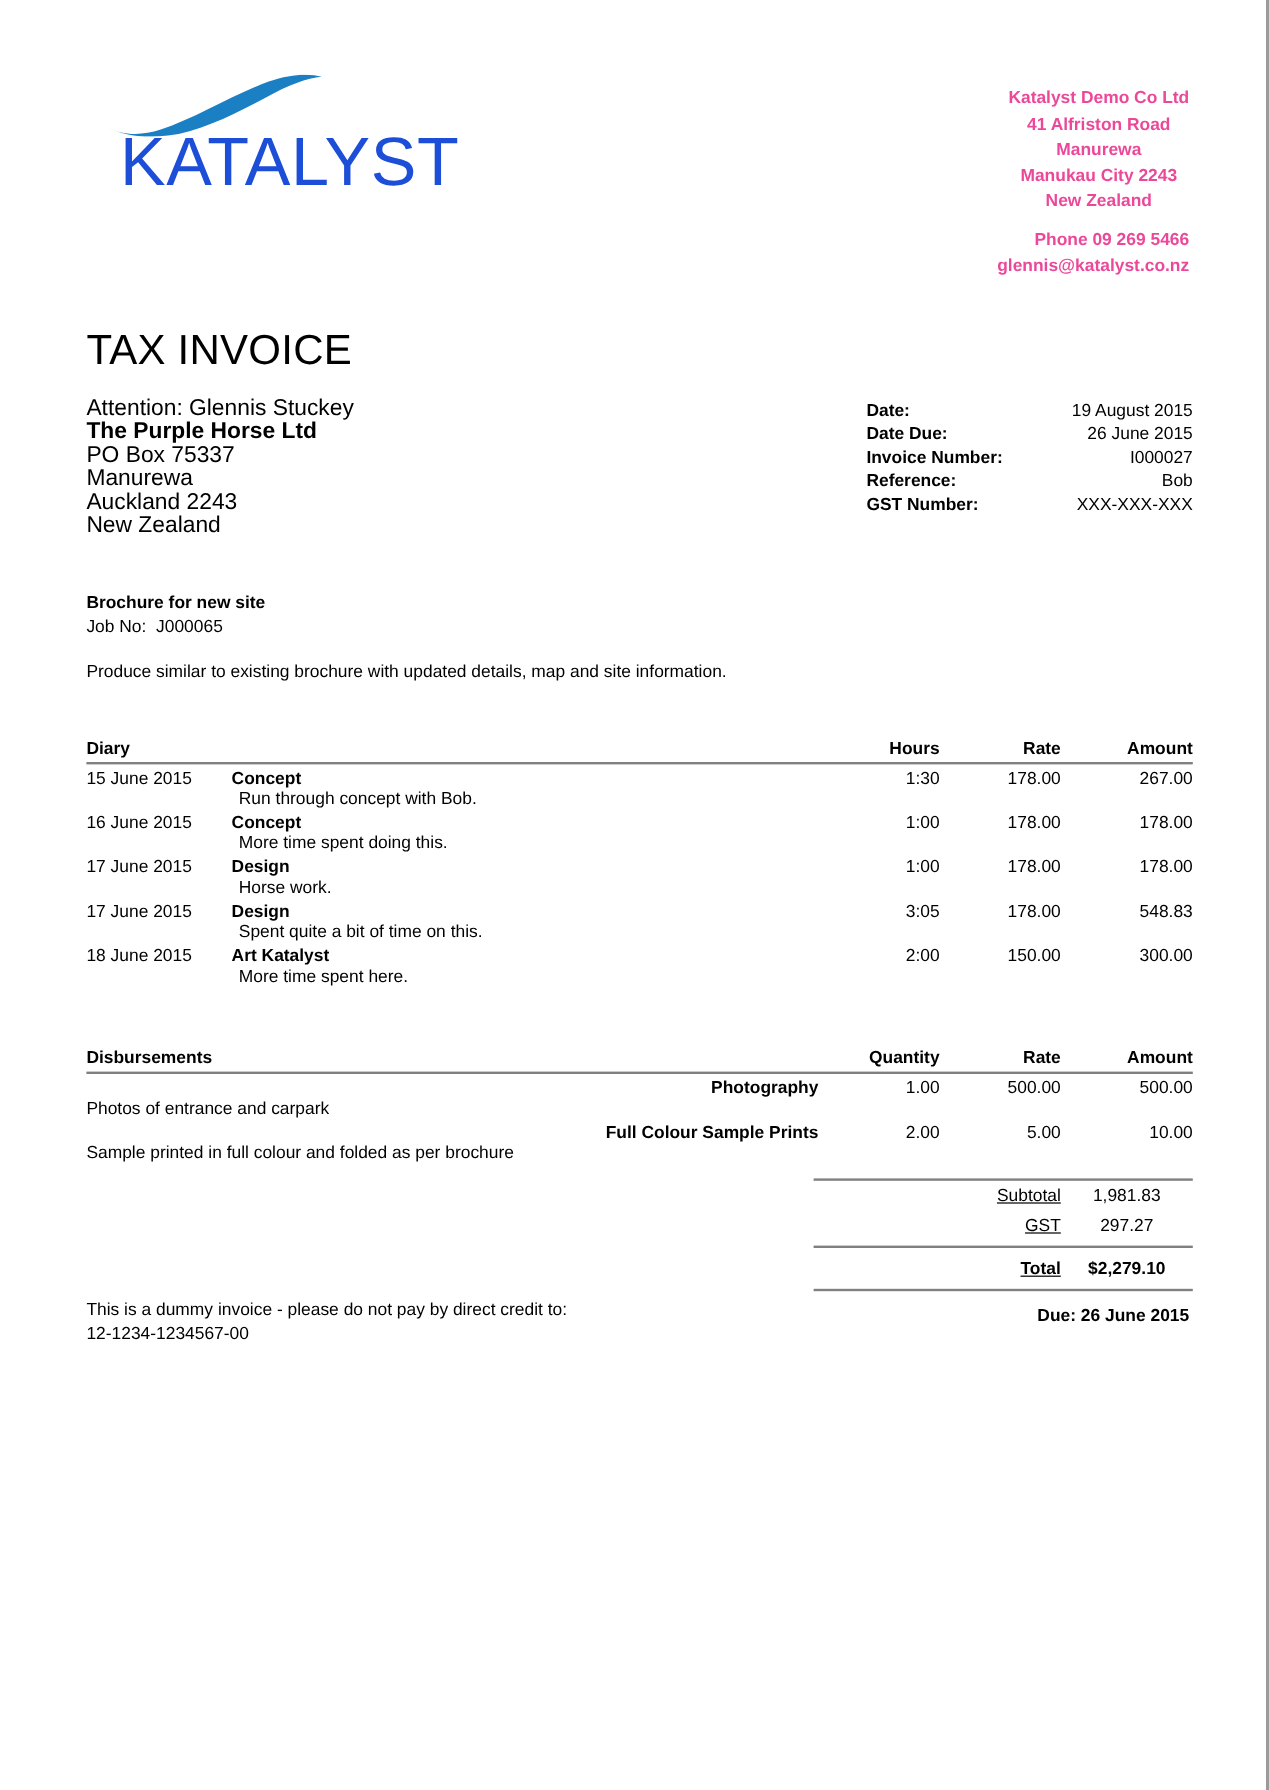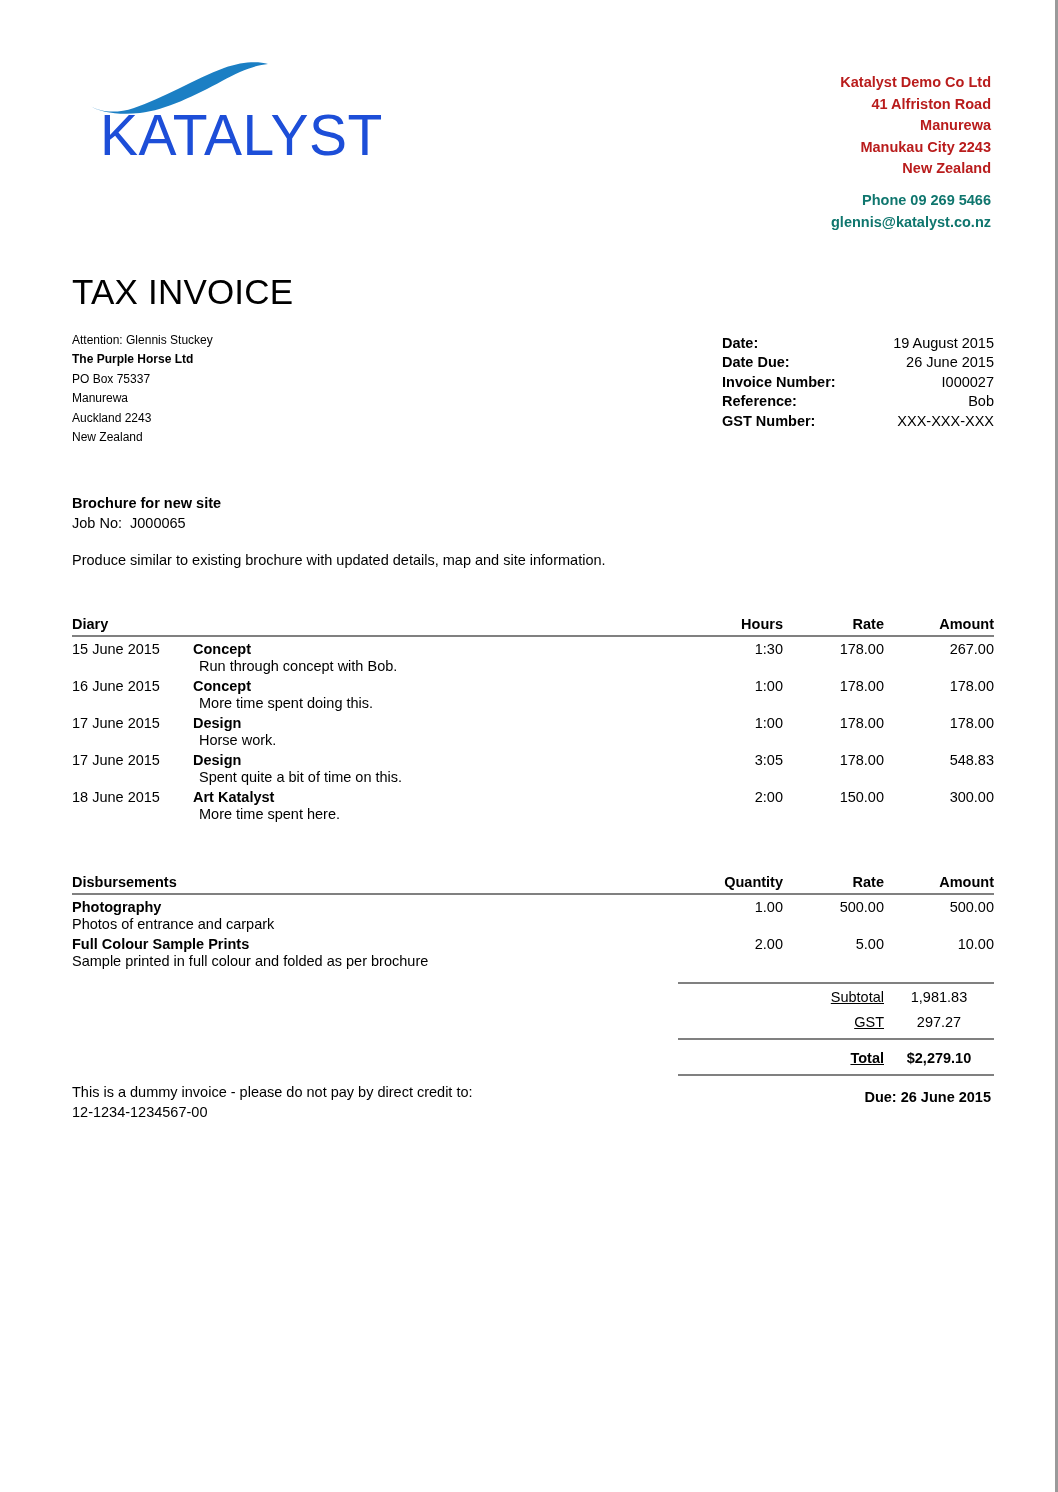--- a/index.html
+++ b/index.html
@@ -53,53 +53,53 @@
     letter-spacing: 0.5px;
     color: #231f20;
     font-weight: 400;
     white-space: nowrap;
   }
 
   .company-block {
     position: absolute;
     right: 64px;
     top: 72px;
-    text-align: right;
+    text-align: center;
     font-size: 14.5px;
     line-height: 21.5px;
     font-weight: bold;
-    color: #b91c1c;
+    color: #ec4899;
   }
   .company-contact {
     position: absolute;
     right: 64px;
     top: 190px;
     text-align: right;
     font-size: 14.5px;
     line-height: 21.5px;
     font-weight: bold;
-    color: #0f766e;
+    color: #ec4899;
   }
 
   
   .doc-title {
     position: absolute;
     left: 72px;
     top: 272px;
     font-size: 35px;
     font-weight: 400;
     letter-spacing: 0.2px;
   }
 
   
   .bill-to {
     position: absolute;
     left: 72px;
     top: 331px;
-    font-size: 12px;
+    font-size: 19px;
     line-height: 19.4px;
   }
   .bill-to .strong { font-weight: bold; }
 
   
   .meta {
     position: absolute;
     left: 722px;
     top: 334px;
     width: 272px;
@@ -164,20 +164,21 @@
     text-align: left;
     white-space: nowrap;
   }
   .c-task {
     flex: 1 1 auto;
     font-weight: bold;
   }
   .c-item {
     flex: 1 1 auto;
     font-weight: bold;
+    text-align: right;
   }
   .t-desc {
     padding-top: 1px;
     font-size: 14.5px;
   }
   .t-desc.indent { padding-left: 127px; }
 
   
   .totals {
     position: absolute;

